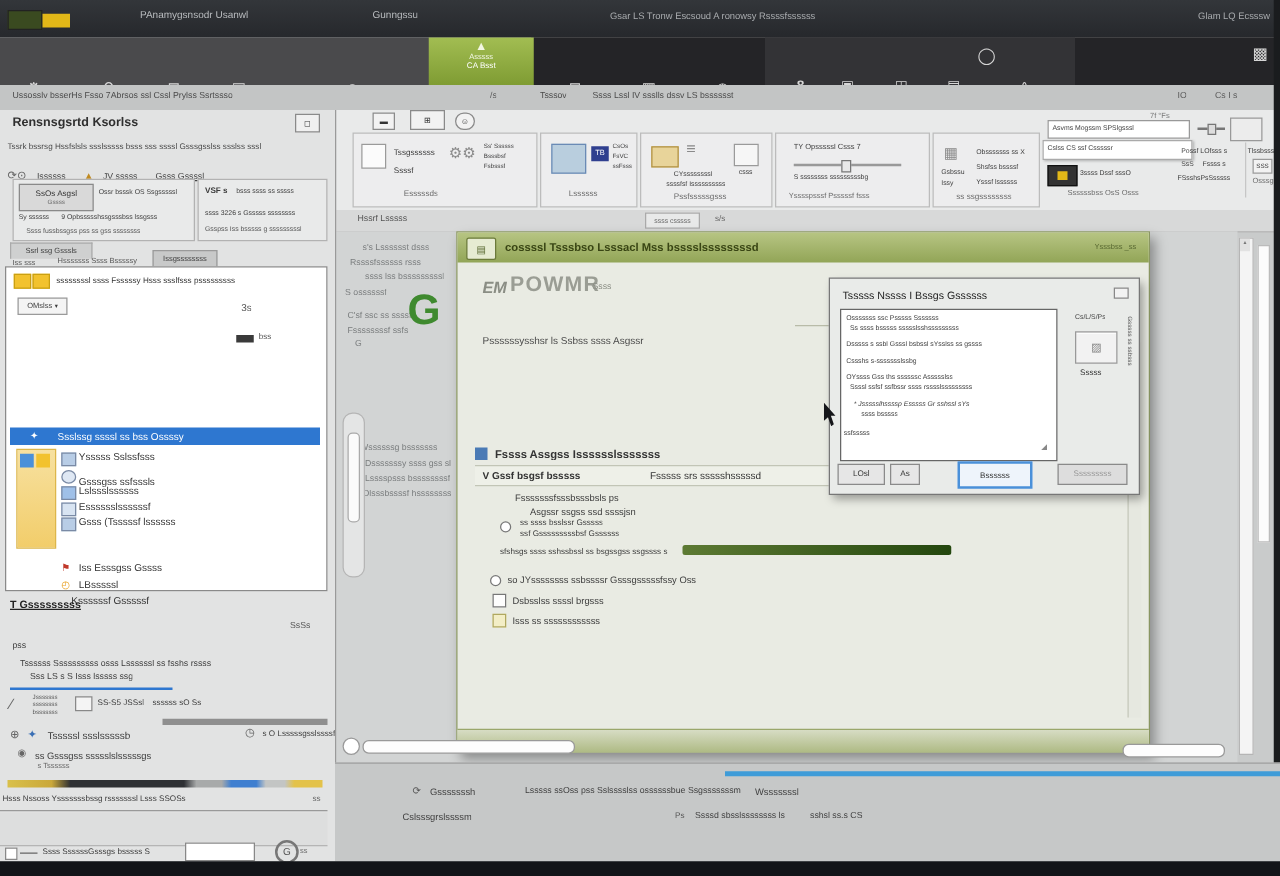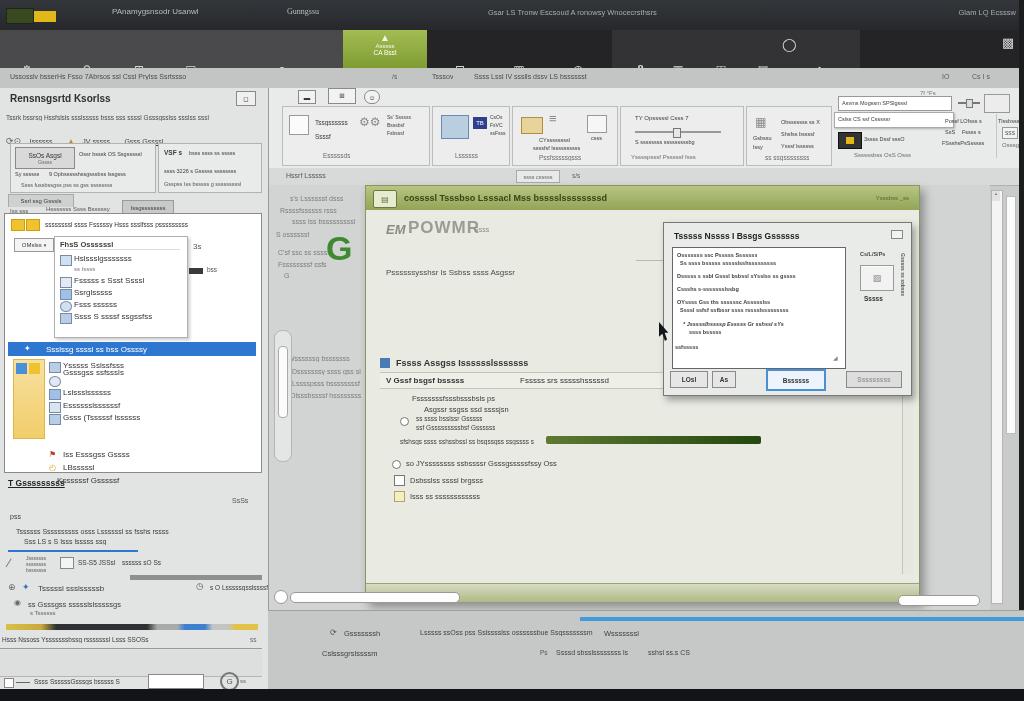--- a/index.html
+++ b/index.html
@@ -24,22 +24,22 @@
 </style>
 </head>
 <body>
 
 <div id="root">
 
   <div class="a" style="left:0;top:0;width:1024px;height:30px;background:linear-gradient(#33363a,#26282c);">
     <div class="a" style="left:6px;top:8px;width:26px;height:14px;background:#3a4a20;border:1px solid #222;"></div>
     <div class="a" style="left:34px;top:11px;width:22px;height:11px;background:#e2b818;"></div>
     <div class="a nw" style="left:112px;top:7px;font-size:8px;color:#b9bcbf;">PAnamygsnsodr Usanwl</div>
-    <div class="a nw" style="left:287px;top:7px;font-size:8px;color:#b9bcbf;font-family:Liberation Serif, serif;">Gunngssu</div>
-    <div class="a nw" style="left:488px;top:8px;font-size:7.5px;color:#a9acaf;">Gsar LS Tronw Escsoud A ronowsy Wnocecrsthsrs</div>
+    <div class="a nw" style="left:298px;top:7px;font-size:8px;color:#b9bcbf;">Gunngssu</div>
+    <div class="a nw" style="left:488px;top:8px;font-size:7.5px;color:#a9acaf;">Gsar LS Tronw Escsoud A ronowsy Rssssfssssss</div>
     <div class="a nw" style="right:8px;top:8px;font-size:7.5px;color:#a9acaf;">Glam LQ Ecsssw</div>
   </div>
 
   <div class="a" style="left:0;top:30px;width:1024px;height:38px;background:#4a4a4c;">
     <div class="a" style="left:425px;top:0;width:599px;height:38px;background:#242427;"></div>
     <div class="a" style="left:612px;top:0;width:248px;height:38px;background:#333336;"></div>
 
     <div class="ritem" style="left:4px;width:58px;">
       <div class="tabicon" style="font-size:12px;">⚙⋯</div>
       <div class="tablabel">FCiseh-Iss Arcss</div>
@@ -268,21 +268,21 @@
     <div class="a nw" style="left:44px;top:290px;font-size:7.5px;">Dsbsslss ssssl brgsss</div>
     <div class="a" style="left:28px;top:305px;width:9px;height:9px;border:1px solid #b0a860;background:#f3eec6;"></div>
     <div class="a nw" style="left:44px;top:306px;font-size:7.5px;">Isss ss ssssssssssss</div>
 
     <div class="a" style="left:536px;top:88px;width:10px;height:300px;background:#e6e8e0;border-left:1px solid #c5c8ba;">
       <div style="position:absolute;left:1px;top:30px;width:6px;height:90px;background:#fafaf8;border:1px solid #b5b5b5;"></div>
     </div>
     <div class="a" style="left:0;top:397px;width:553px;height:18px;background:linear-gradient(#d7dcc4,#aeba84);border-top:1px solid #9aa76b;"></div>
   </div>
 
-  <div class="a" style="left:663px;top:222px;width:247px;height:172px;background:#e9ebe9;border:1px solid #777;box-shadow:3px 4px 7px rgba(0,0,0,.35);font-weight:bold;">
+  <div class="a" style="left:663px;top:222px;width:247px;height:172px;background:#e9ebe9;border:1px solid #777;box-shadow:3px 4px 7px rgba(0,0,0,.35);">
     <div class="a nw" style="left:10px;top:8px;font-size:8.5px;color:#222;">Tsssss Nssss I Bssgs Gssssss</div>
     <div class="a" style="right:8px;top:7px;width:10px;height:7px;border:1px solid #888;background:#f2f2f2;"></div>
 
     <div class="a" style="left:8px;top:24px;width:172px;height:120px;background:#fff;border:1px solid #666;">
       <div class="a nw" style="left:4px;top:4px;font-size:5.5px;color:#3a3a3a;">Osssssss ssc Psssss Sssssss</div>
       <div class="a nw" style="left:7px;top:12px;font-size:5.5px;color:#3a3a3a;">Ss ssss bsssss ssssslsshsssssssss</div>
       <div class="a nw" style="left:4px;top:25px;font-size:5.5px;color:#3a3a3a;">Dsssss s ssbl Gsssl bsbssl sYsslss ss gssss</div>
       <div class="a nw" style="left:4px;top:38px;font-size:5.5px;color:#3a3a3a;">Cssshs s-ssssssslssbg</div>
       <div class="a nw" style="left:4px;top:51px;font-size:5.5px;color:#3a3a3a;">OYssss Gss ths ssssssc Assssslss</div>
       <div class="a nw" style="left:7px;top:59px;font-size:5.5px;color:#3a3a3a;">Ssssl ssfsf ssfbssr ssss rsssslsssssssss</div>
@@ -353,51 +353,37 @@
     <div class="a" style="left:4px;top:125px;width:256px;height:258px;background:#fff;border:1px solid #8a8a8a;">
       <div class="a" style="left:6px;top:5px;width:12px;height:10px;background:#f2c22e;border:1px solid #caa012;"></div>
       <div class="a" style="left:21px;top:5px;width:12px;height:10px;background:#f2c22e;border:1px solid #caa012;"></div>
       <div class="a nw" style="left:40px;top:7px;width:210px;font-size:6.5px;color:#333;">ssssssssl ssss Fsssssy Hsss ssslfsss psssssssss</div>
 
       <div class="a ctr nw" style="left:9px;top:24px;width:38px;height:12px;border:1px solid #9a9a9a;background:#f4f4f4;font-size:6px;">
         <span>OMslss</span>
         <span style="font-size:5px;margin-left:2px;">▾</span>
       </div>
 
-      <div class="a" style="left:49px;top:22px;width:132px;height:100px;background:#fff;border:1px solid #b0b0b0;box-shadow:2px 2px 3px rgba(0,0,0,.2);">
-        <div class="a nw" style="left:5px;top:3px;font-size:7.5px;font-weight:bold;border-bottom:1px solid #ddd;width:120px;">FhsS Ossssssl</div>
-        <div class="ticon" style="left:5px;top:18px;"></div>
-        <div class="treeitem" style="left:19px;top:17px;">Hslssslgsssssss</div>
-        <div class="treeitem" style="left:19px;top:29px;font-size:6px;color:#777;">ss Issss</div>
-        <div class="ticon" style="left:5px;top:40px;background:#e5e9f2;"></div>
-        <div class="treeitem" style="left:19px;top:39px;">Fsssss s Ssst Ssssl</div>
-        <div class="ticon" style="left:5px;top:52px;background:#9fc0e8;"></div>
-        <div class="treeitem" style="left:19px;top:51px;">Ssrglsssss</div>
-        <div class="ticon" style="left:5px;top:64px;border-radius:50%;"></div>
-        <div class="treeitem" style="left:19px;top:63px;">Fsss ssssss</div>
-        <div class="ticon" style="left:5px;top:76px;background:#b8cde6;"></div>
-        <div class="treeitem" style="left:19px;top:75px;">Ssss S ssssf ssgssfss</div>
-      </div>
       <div class="a nw" style="left:188px;top:28px;font-size:8px;color:#555;">3s</div>
       <div class="a" style="left:184px;top:54px;width:14px;height:6px;background:#3a3a3a;"></div>
       <div class="a nw" style="left:202px;top:52px;font-size:6.5px;color:#555;">bss</div>
 
       <div class="a" style="left:3px;top:128px;width:248px;height:14px;background:#2e77d0;">
         <span style="position:absolute;left:16px;top:2px;font-size:8px;color:#fff;">✦</span>
         <span class="nw" style="position:absolute;left:38px;top:3px;font-size:8px;color:#fff;">Ssslssg ssssl ss bss Ossssy</span>
       </div>
 
       <div class="a" style="left:8px;top:145px;width:30px;height:78px;background:linear-gradient(#f7e1a0,#f2cd6a);border:1px solid #ddb64a;">
         <div style="position:absolute;left:2px;top:3px;width:11px;height:11px;background:#4a90d9;"></div>
         <div style="position:absolute;left:15px;top:3px;width:11px;height:11px;background:#f2c22e;"></div>
       </div>
       <div class="ticon" style="left:44px;top:148px;background:#b8cde6;"></div>
       <div class="treeitem" style="left:58px;top:147px;">Ysssss Sslssfsss</div>
       <div class="ticon" style="left:44px;top:162px;border-radius:50%;background:#dfe8f4;"></div>
-      <div class="treeitem" style="left:58px;top:154px;text-align:center;">Gsssgss ssfsssls</div>
+      <div class="treeitem" style="left:58px;top:167px;text-align:center;">Gsssgss ssfsssls</div>
       <div class="ticon" style="left:44px;top:175px;background:#9fc0e8;"></div>
       <div class="treeitem" style="left:58px;top:174px;">Lslssslssssss</div>
       <div class="ticon" style="left:44px;top:188px;background:#d8e4f2;"></div>
       <div class="treeitem" style="left:58px;top:187px;">Esssssslssssssf</div>
       <div class="ticon" style="left:44px;top:200px;background:#b8cde6;"></div>
       <div class="treeitem" style="left:58px;top:199px;">Gsss (Tsssssf lssssss</div>
 
 
       <span style="position:absolute;left:44px;top:236px;font-size:8px;color:#c0392b;">⚑</span>
       <div class="treeitem" style="left:58px;top:236px;">Iss Esssgss Gssss</div>

